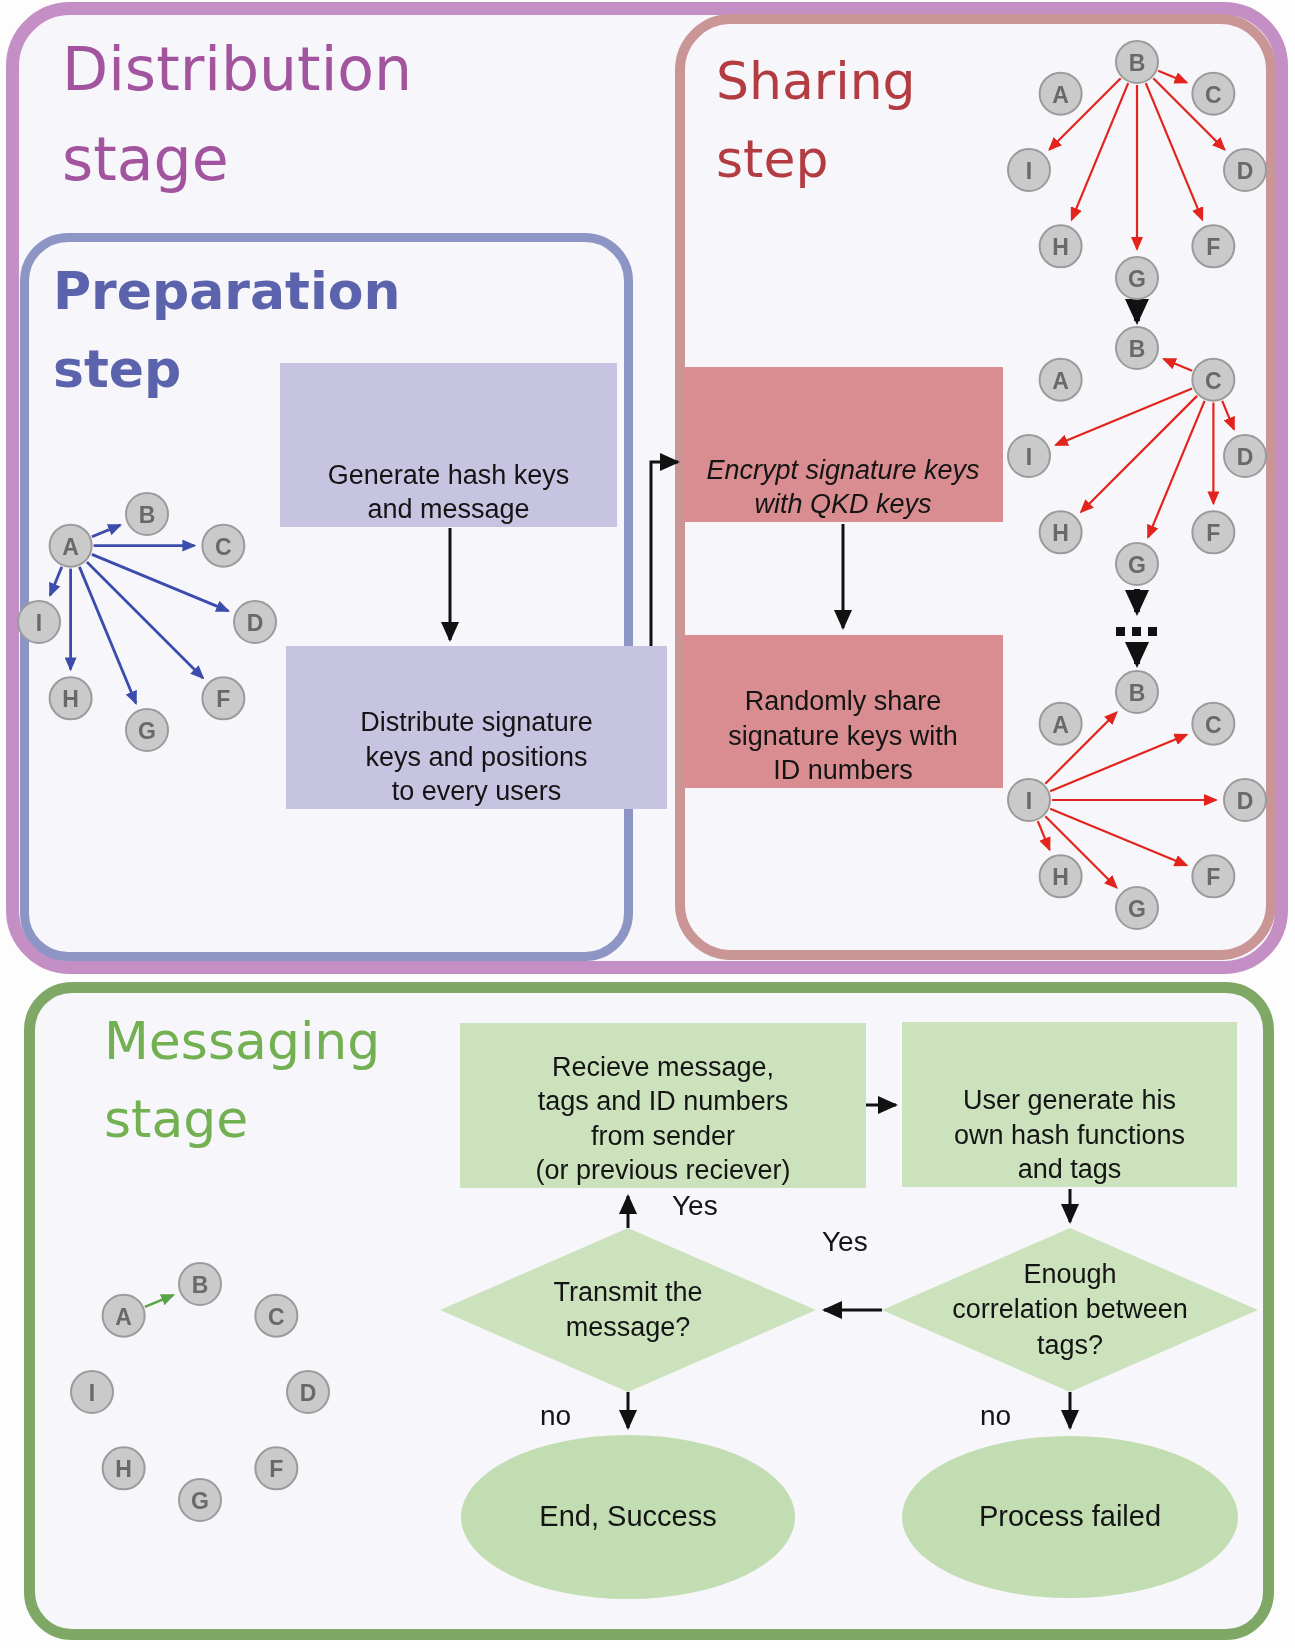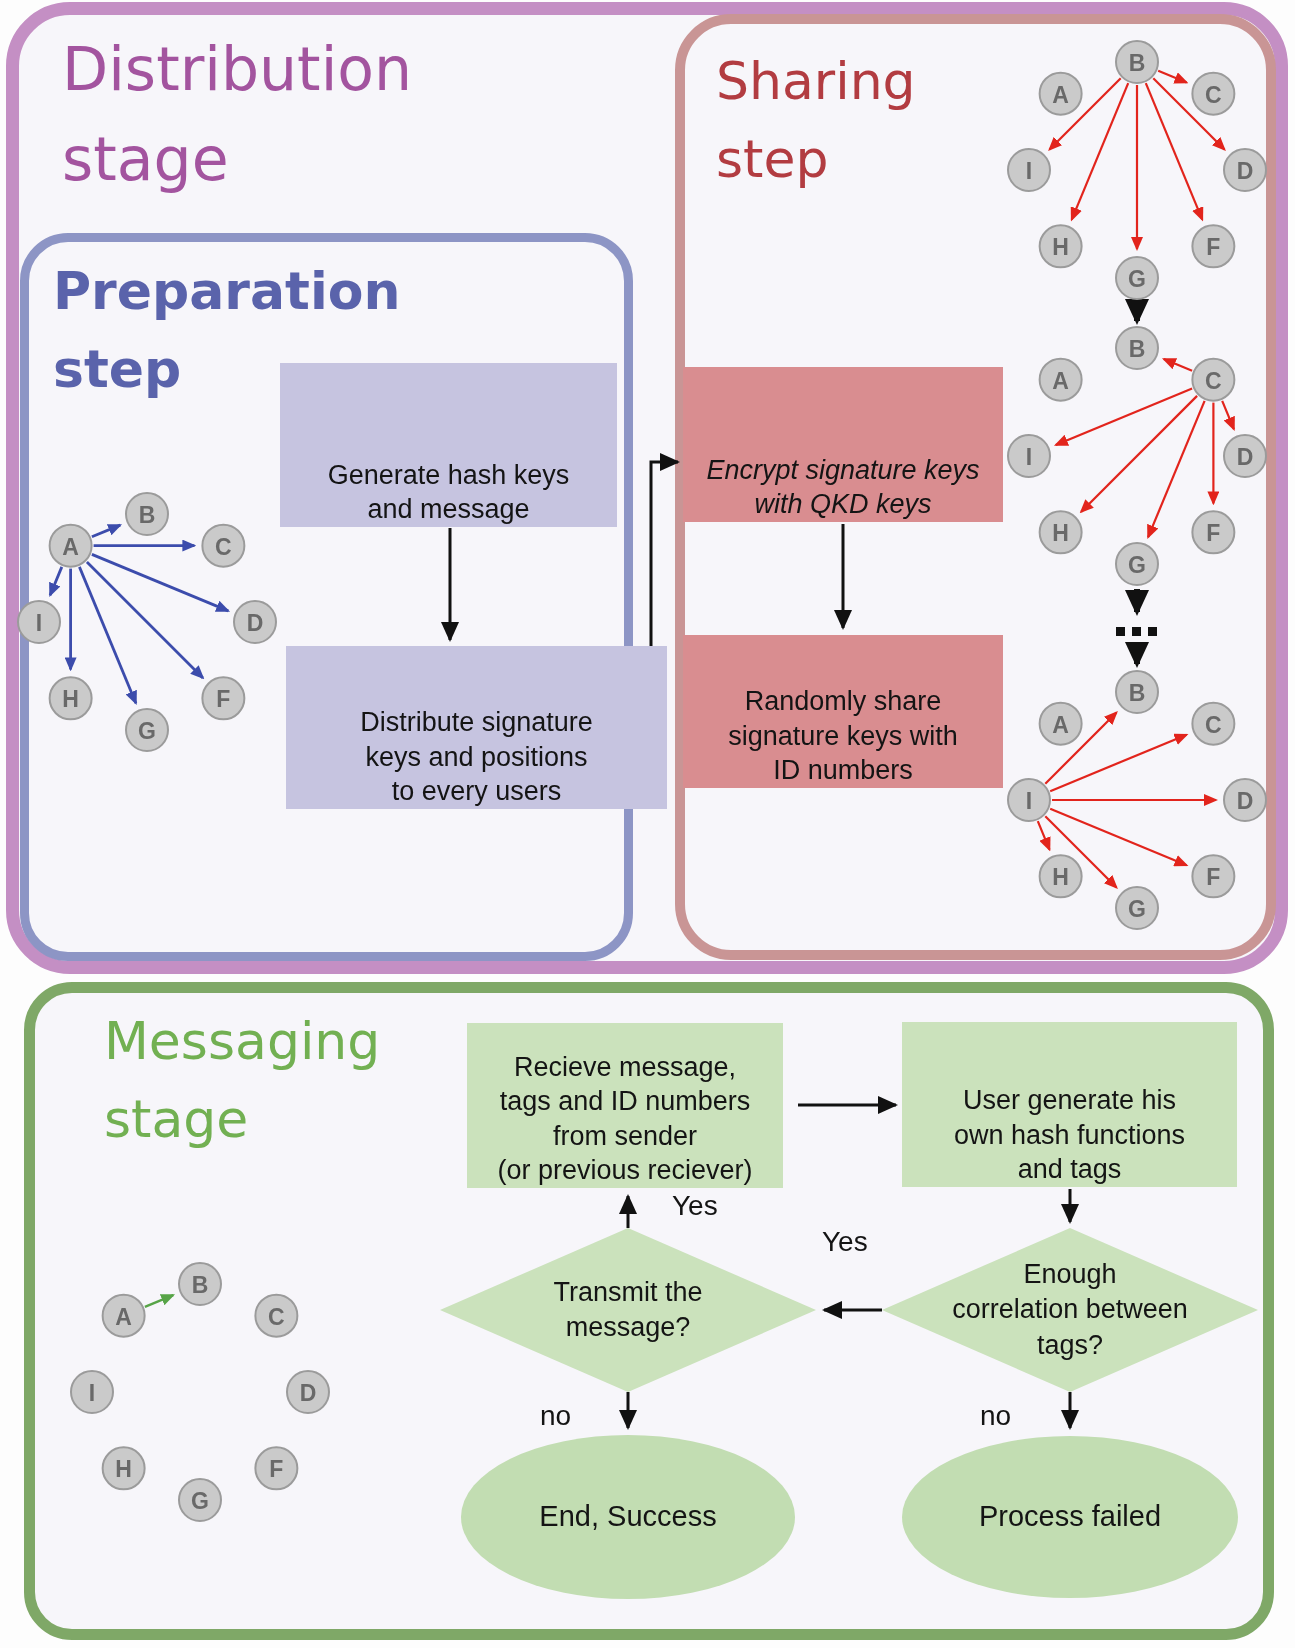--- a/index.html
+++ b/index.html
@@ -21,21 +21,21 @@
   .t-preparation{left:53px;top:252px;font-size:52px;color:var(--prep-title);font-weight:bold;}
   .t-sharing{left:716px;top:42px;font-size:52px;color:var(--share-title);}
   .t-messaging{left:84px;top:1002px;font-size:52px;color:var(--messaging-title);margin-left:20px;}
   .cbox{position:absolute;z-index:2;display:flex;align-items:flex-end;justify-content:center;
     text-align:center;color:var(--box-text);font-size:27px;line-height:1.28;}
   .cbox span{white-space:pre-line;}
   .b-generate{left:280px;top:363px;width:337px;height:164px;background:var(--lavender-box);}
   .b-distribute{left:286px;top:646px;width:381px;height:163px;background:var(--lavender-box);}
   .b-encrypt{left:683px;top:367px;width:320px;height:155px;background:var(--salmon-box);font-style:italic;}
   .b-share{left:683px;top:635px;width:320px;height:153px;background:var(--salmon-box);}
-  .b-receive{left:460px;top:1023px;width:316px;height:165px;background:var(--green-box);margin-left:7px;}
+  .b-receive{left:460px;top:1023px;width:406px;height:165px;background:var(--green-box);}
   .b-usergen{left:902px;top:1022px;width:335px;height:165px;background:var(--green-box);}
   .shape-text{position:absolute;z-index:2;display:flex;align-items:center;justify-content:center;
     text-align:center;color:var(--box-text);font-size:27px;line-height:1.3;background:transparent;}
   .shape-text span{white-space:pre-line;}
   .d-enough{left:900px;top:1240px;width:340px;height:140px;}
   .d-transmit{left:460px;top:1250px;width:336px;height:120px;}
   .e-end{left:461px;top:1435px;width:334px;height:164px;font-size:29px;}
   .e-fail{left:902px;top:1436px;width:336px;height:162px;font-size:29px;text-align:right;}
   .flow-label{position:absolute;z-index:3;font-size:28px;color:var(--box-text);}
   .l-yes-transmit{left:672px;top:1190px;}

